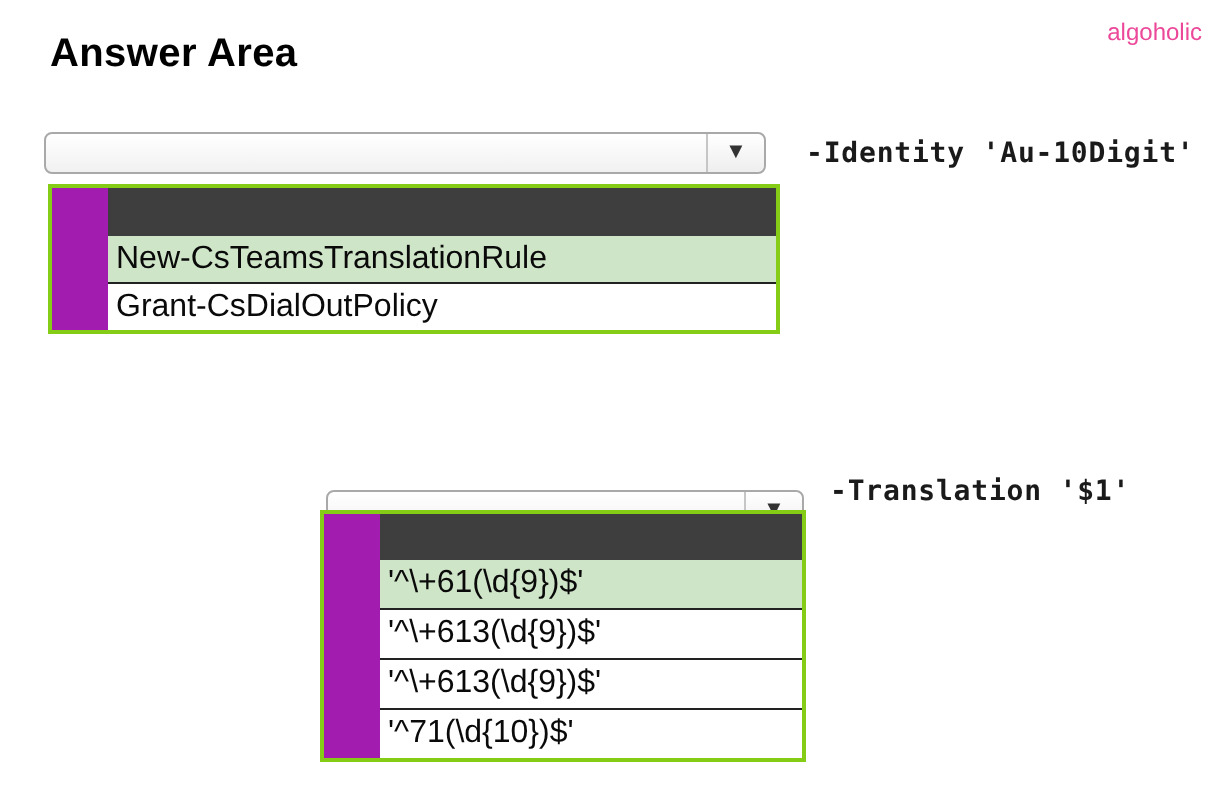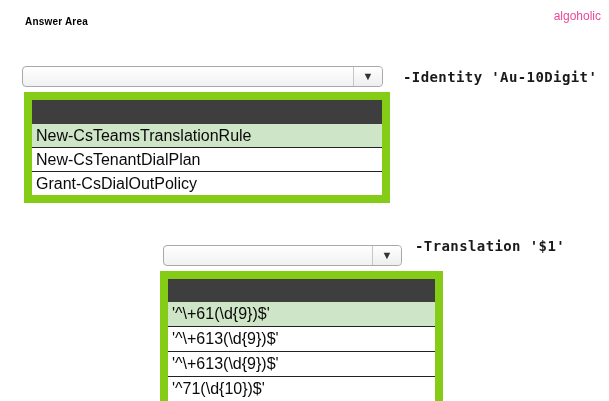--- a/index.html
+++ b/index.html
@@ -5,21 +5,21 @@
   html,body{margin:0;padding:0;background:#fff;}
   .page{
     position:relative;
     width:609px;height:401px;
     background:#fff;
     font-family:"Liberation Sans",sans-serif;
     overflow:hidden;
   }
   .page-title{
     position:absolute;left:25px;top:16px;
-    font-size:10px;font-weight:bold;color:#000;
+    font-size:20px;font-weight:bold;color:#000;
     letter-spacing:.2px;
   }
   .watermark{
     position:absolute;right:8px;top:9px;
     font-size:12px;color:#ec4899;
   }
   
   .combo{
     position:absolute;height:21px;
     border:1px solid #a9a9a9;border-radius:4px;
@@ -33,26 +33,27 @@
     border-radius:0 4px 4px 0;
     background:linear-gradient(#ffffff,#eeeeee);
     cursor:default;
   }
   .combo-arrow span{font-size:11px;color:#333;line-height:1;}
   .combo1{left:22px;top:66px;width:361px;}
   .combo2{left:163px;top:245px;width:239px;}
   
   .listbox{
     position:absolute;
-    border:8px solid #84cc16;
-    background:#0c4a6e;
+    border:2px solid #84cc16;
+    background:#a21caf;
     box-sizing:border-box;
+    padding-left:28px;
   }
   .list1{left:24px;top:92px;width:366px;}
-  .list2{left:160px;top:271px;width:283px;}
+  .list2{left:160px;top:255px;width:243px;}
   .list-header{height:24px;background:#3e3e3e;}
   .list2 .list-header{height:23px;}
   .list-item{
     height:23px;line-height:23px;
     border-top:1px solid #222;
     padding-left:4px;
     font-size:16px;color:#0a0a0a;
     background:#fff;
     white-space:nowrap;overflow:hidden;
     cursor:default;
@@ -83,21 +84,20 @@
     <div class="combo-arrow">
       <span>▼</span>
     </div>
   </div>
 
   <div class="code-label identity-label">-Identity 'Au-10Digit'</div>
 
   <div class="listbox list1">
     <div class="list-header"></div>
     <div class="list-item selected" style="border-top:none;">New-CsTeamsTranslationRule</div>
-    <div class="list-item">New-CsTenantDialPlan</div>
     <div class="list-item">Grant-CsDialOutPolicy</div>
   </div>
 
 
   <div class="combo combo2">
     <div class="combo-field"></div>
     <div class="combo-arrow">
       <span>▼</span>
     </div>
   </div>

